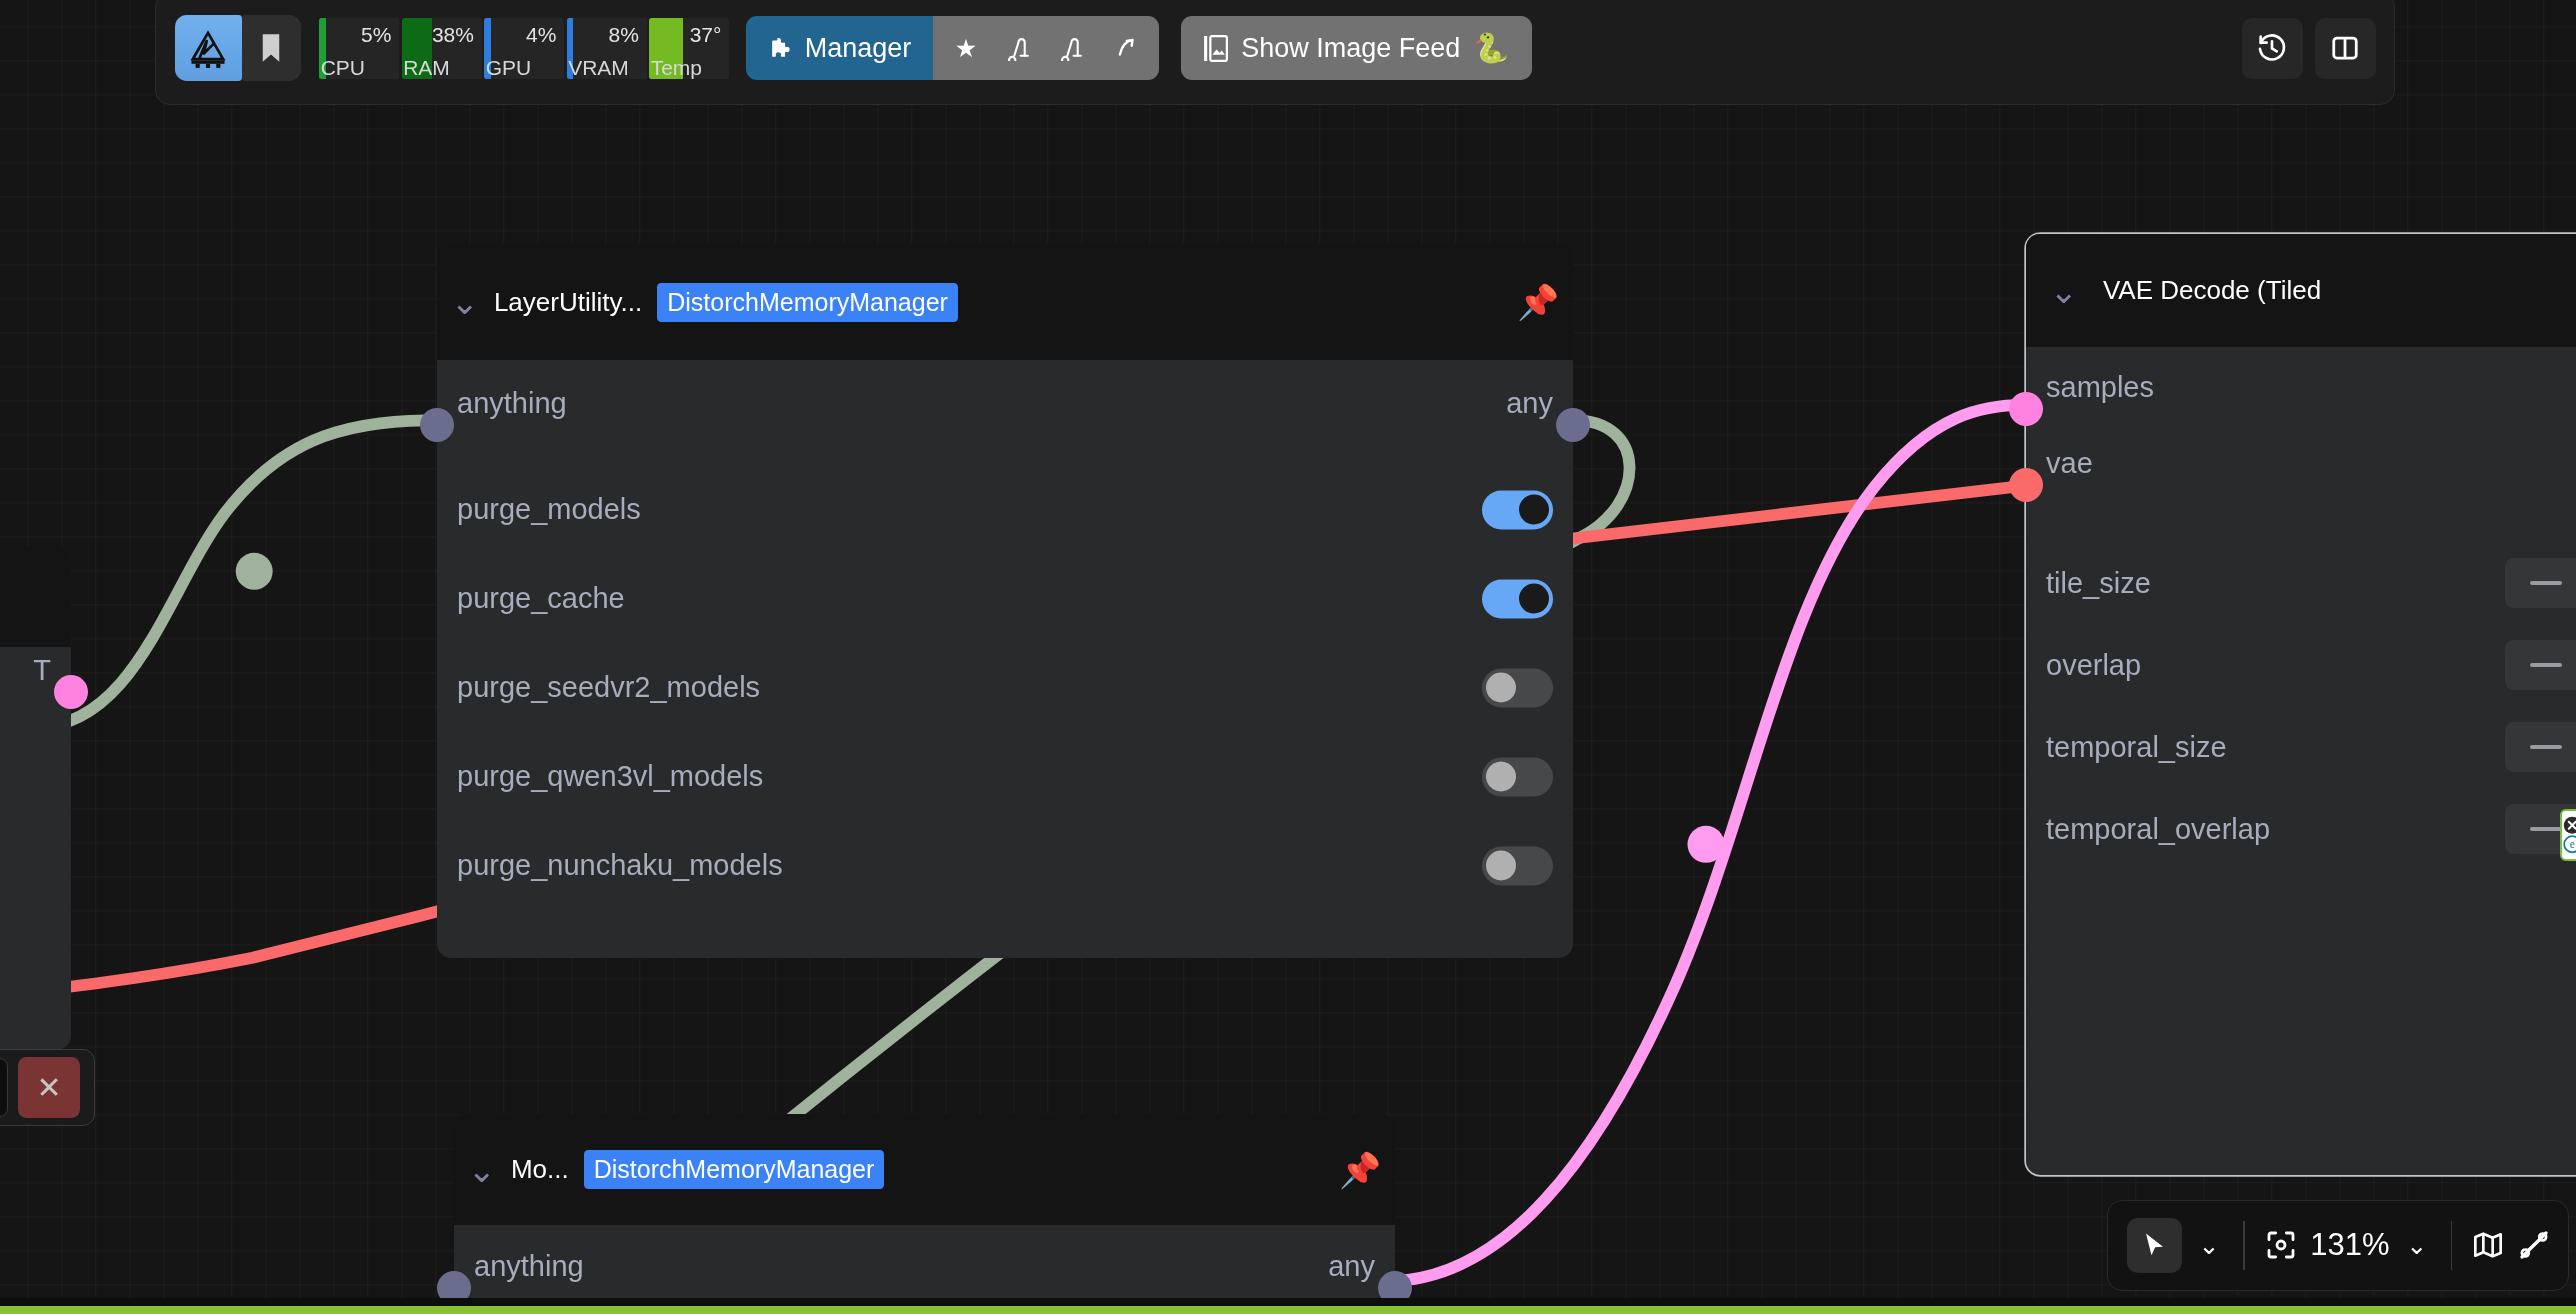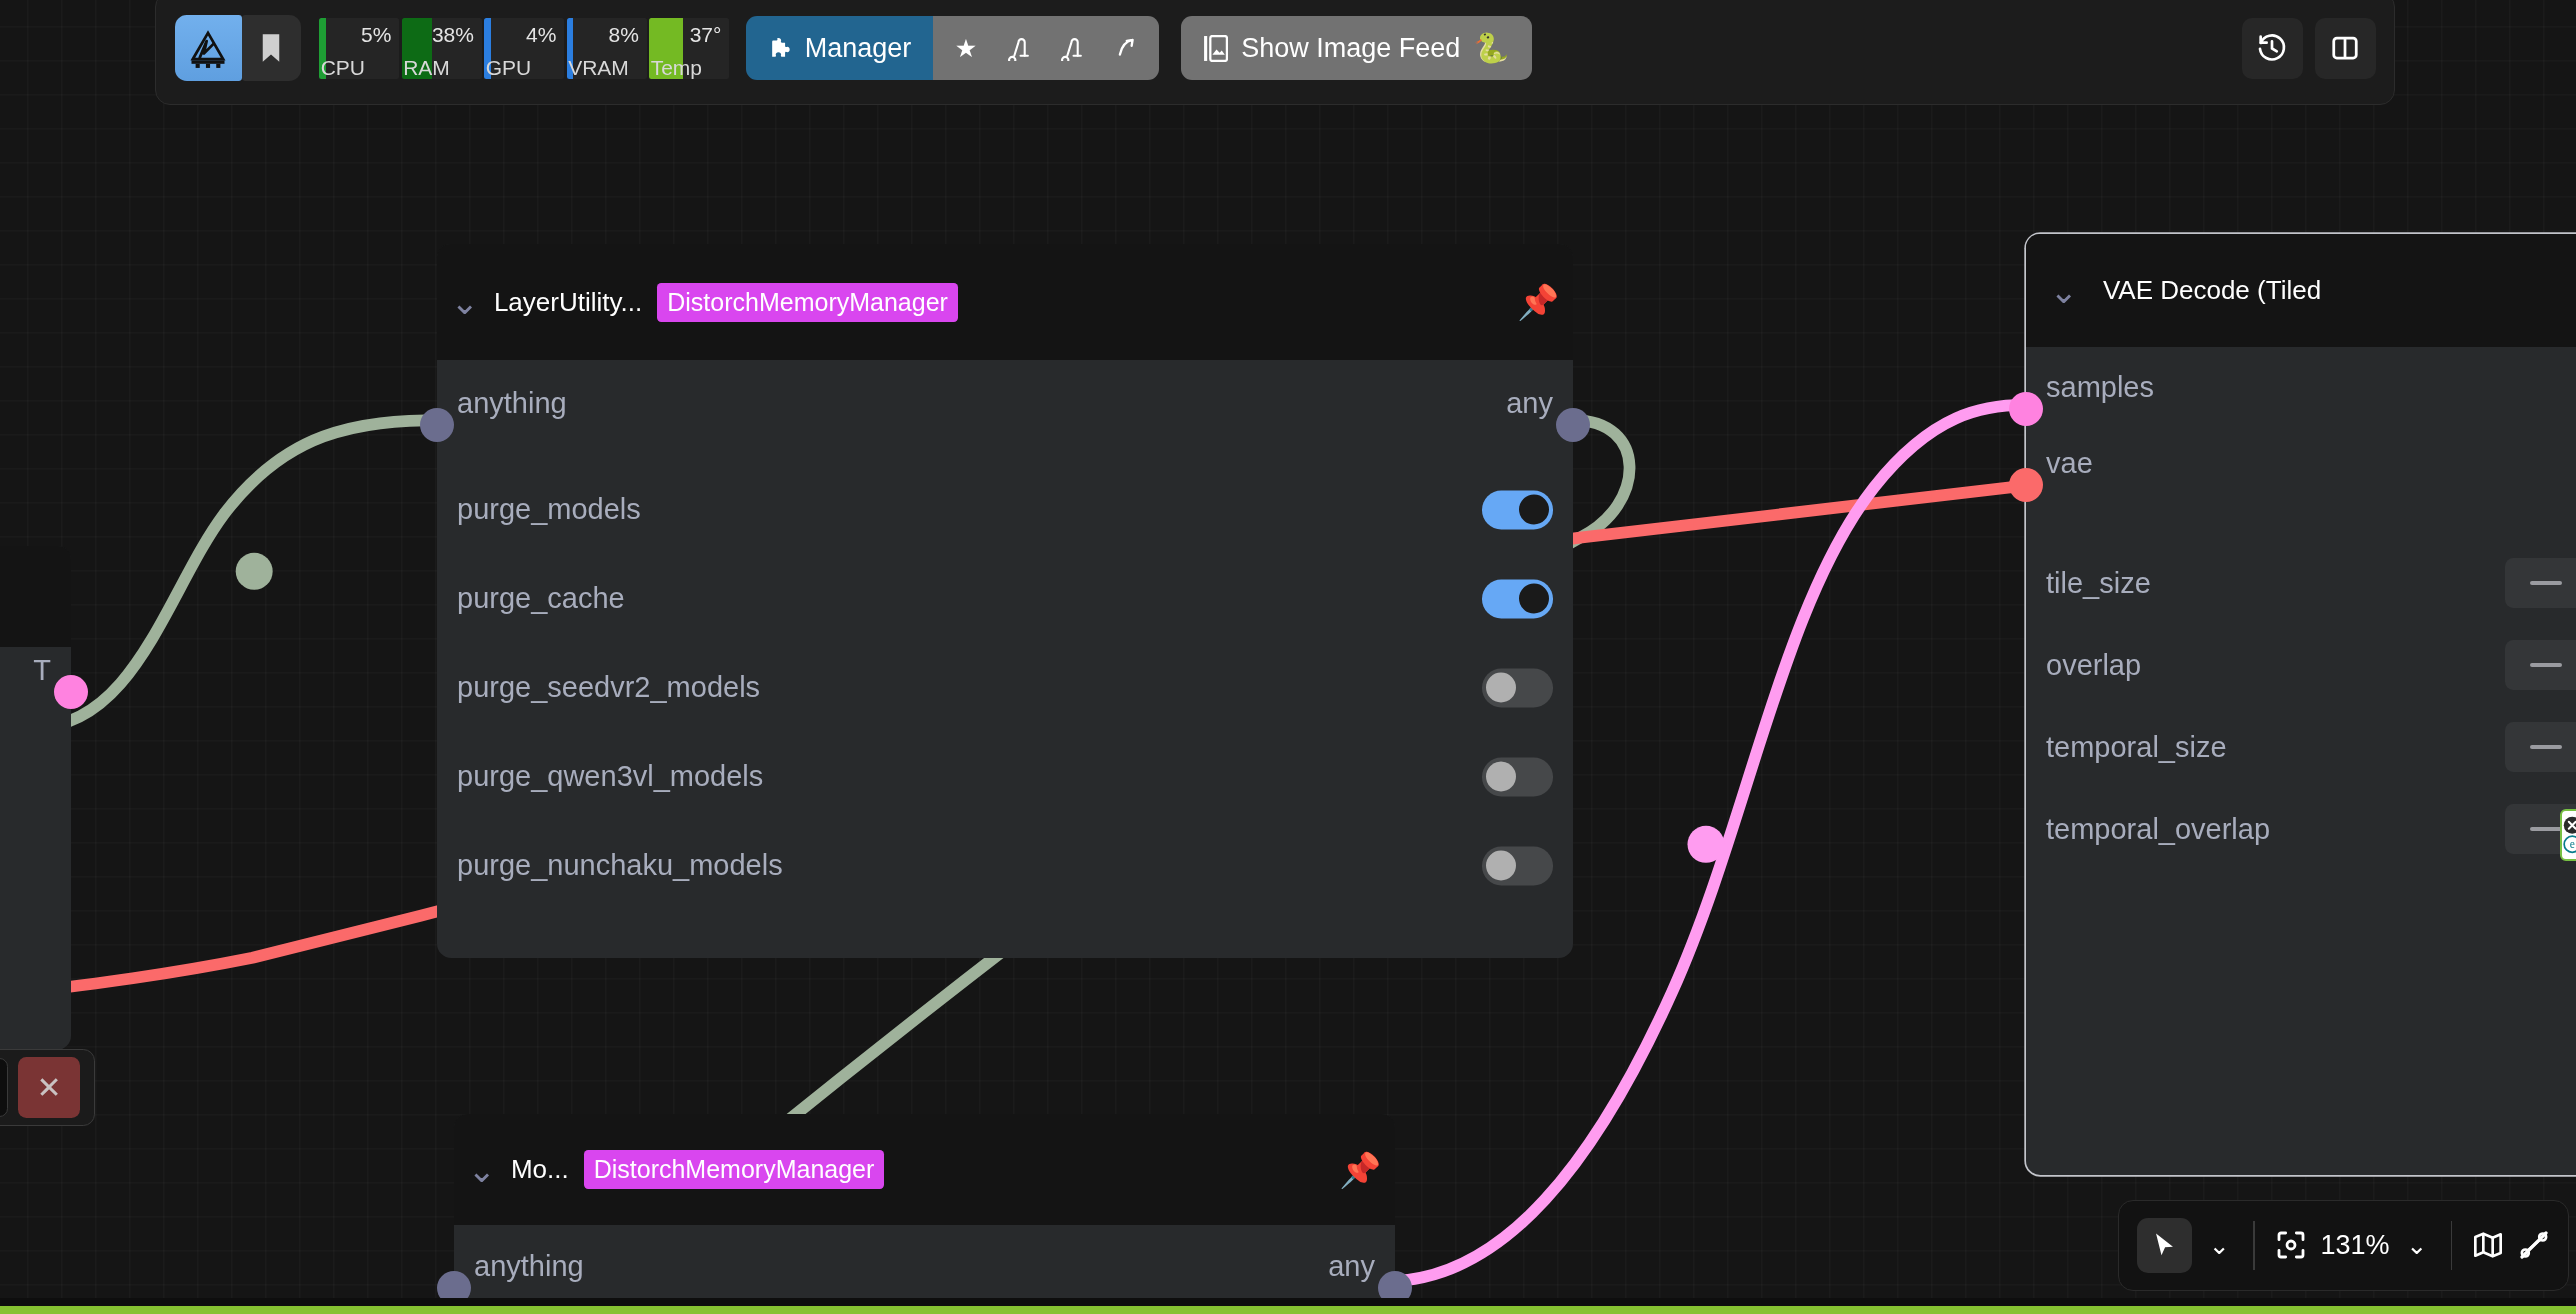--- a/index.html
+++ b/index.html
@@ -118,21 +118,21 @@
   .node-header {
     background: #141414;
     border-radius: 13.4px 13.4px 0 0;
     display: flex; align-items: center;
     gap: 15px; padding: 0 13.4px;
     position: relative;
   }
   .collapse-chev { color: #7e82a0; font-size: 34px; line-height: 1; cursor: pointer; }
   .node-title { color: #fff; font-size: 26px; white-space: nowrap; }
   .node-badge {
-    background: #d946ef; color: #fff; font-size: 25px;
+    background: #3b82f6; color: #fff; font-size: 25px;
     padding: 5px 10px; border-radius: 4.2px; white-space: nowrap;
   }
   .pin-icon { font-size: 34px; margin-left: auto; cursor: pointer; line-height:1; }
 
   .node-body { padding-top: 6.7px; }
   .slot-row {
     position: relative; display: flex; align-items: flex-start;
     height: 47px; padding: 0 20px;
   }
   .slot-label { color: #a8adbd; font-size: 29px; }
@@ -202,21 +202,21 @@
     height: 91px; background: #121212; border: 0.8px solid #2a2a2a;
     border-radius: 15px; display: flex; align-items: center;
     padding: 0 18.5px; gap: 13.4px; z-index: 60;
   }
   #bottombar .tool-active {
     width: 55px; height: 55px; background: #2e2e2e; border-radius: 11px;
     display: flex; align-items: center; justify-content: center; cursor: pointer;
   }
   #bottombar .chev { color: #fff; font-size: 25px; cursor: pointer; padding: 0 3.4px; }
   #bottombar .sep { width: 1.7px; height: 49px; background: #3a3a3a; margin: 0 6.7px; }
-  #bottombar .zoom-val { color: #fff; font-size: 27px; cursor: pointer; }
+  #bottombar .zoom-val { color: #fff; font-size: 31px; cursor: pointer; }
   #bottombar .bicon { cursor: pointer; display:flex; align-items:center; }
 
   
   #green-strip {
     position: absolute; left: 0; bottom: 0; width: 100%; height: 7.6px;
     background: #86c232; z-index: 70;
   }
   #dark-strip {
     position: absolute; left: 0; bottom: 7.6px; width: 100%; height: 8.4px;
     background: #0e0e0e; z-index: 69;

